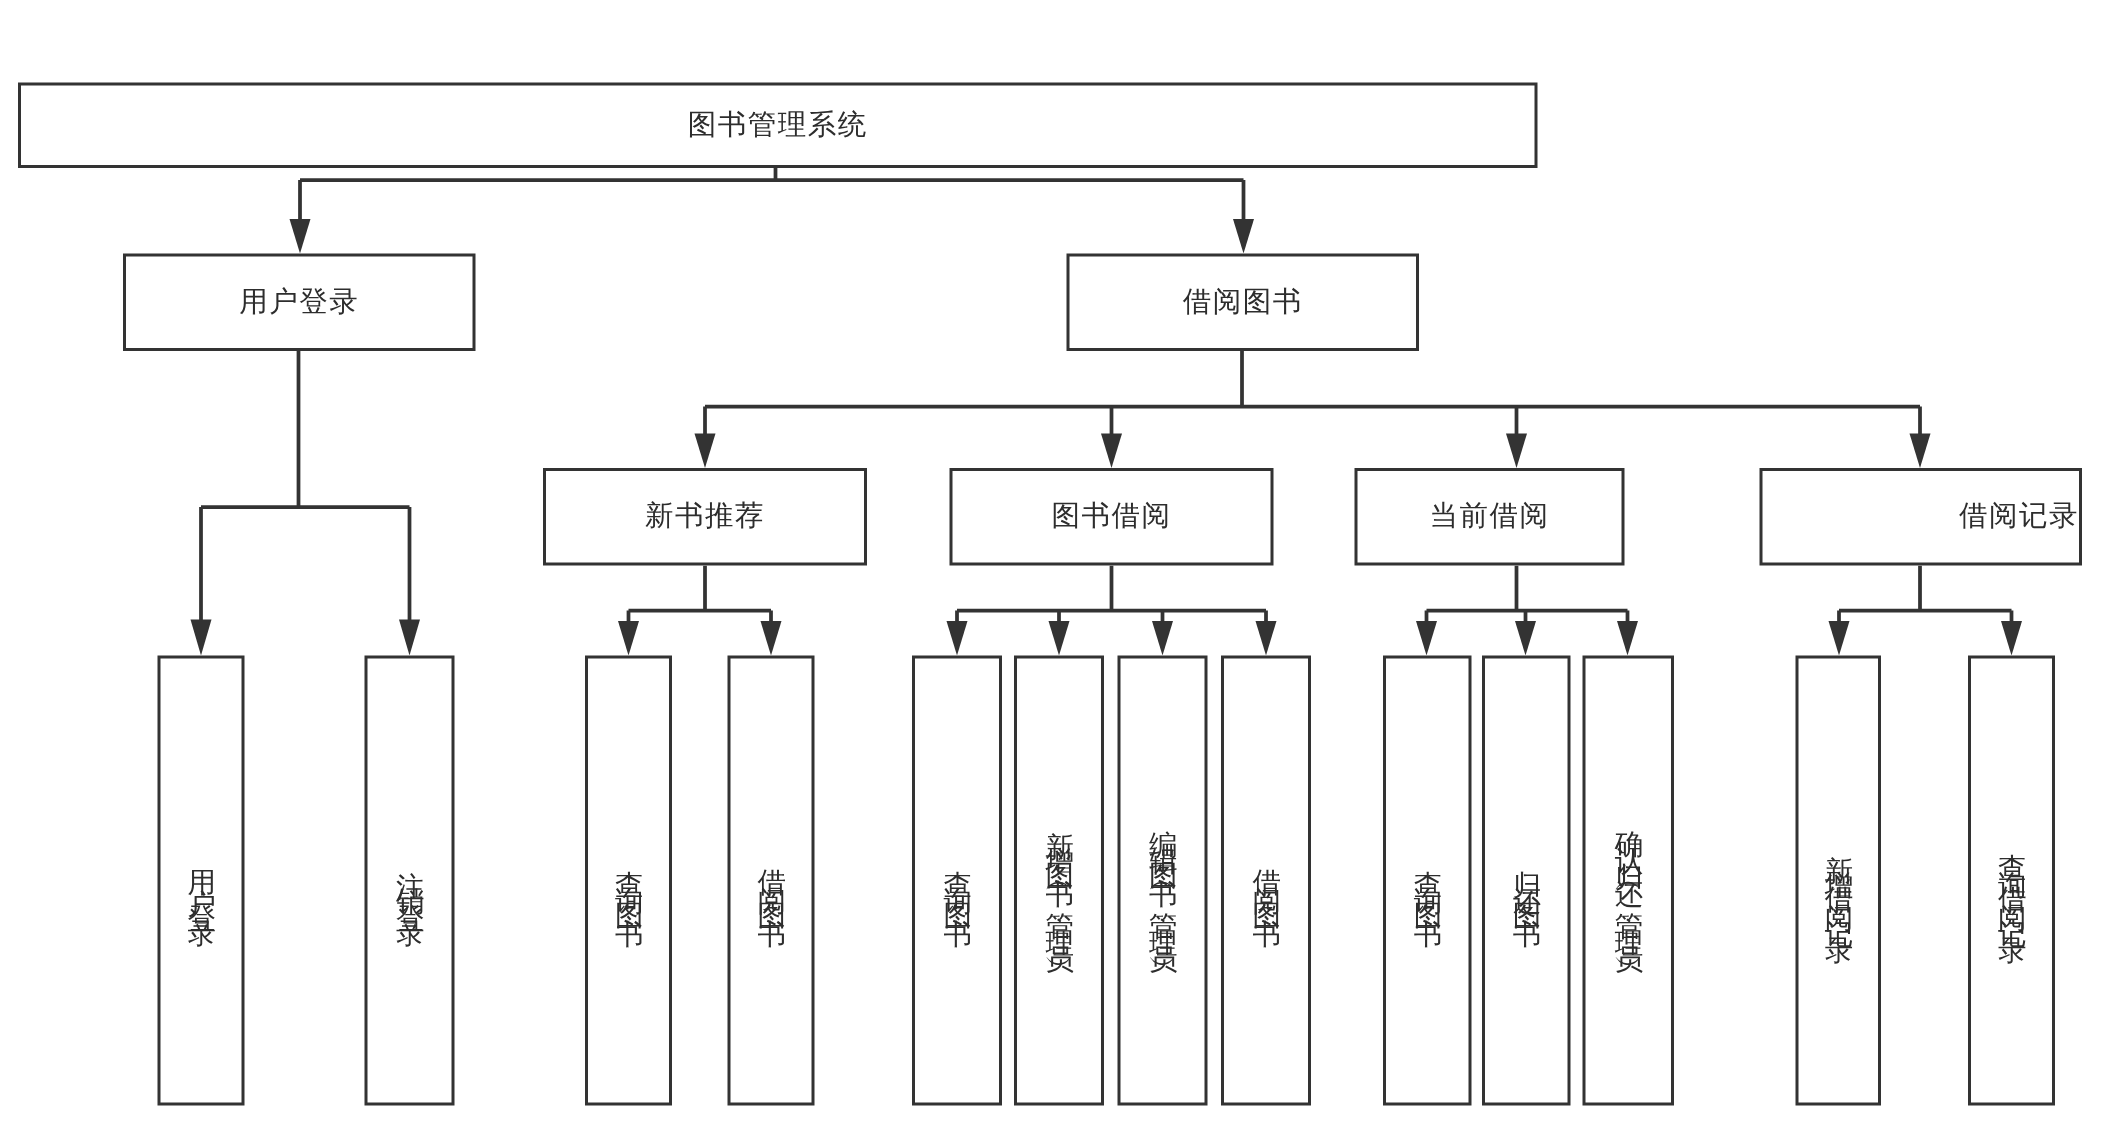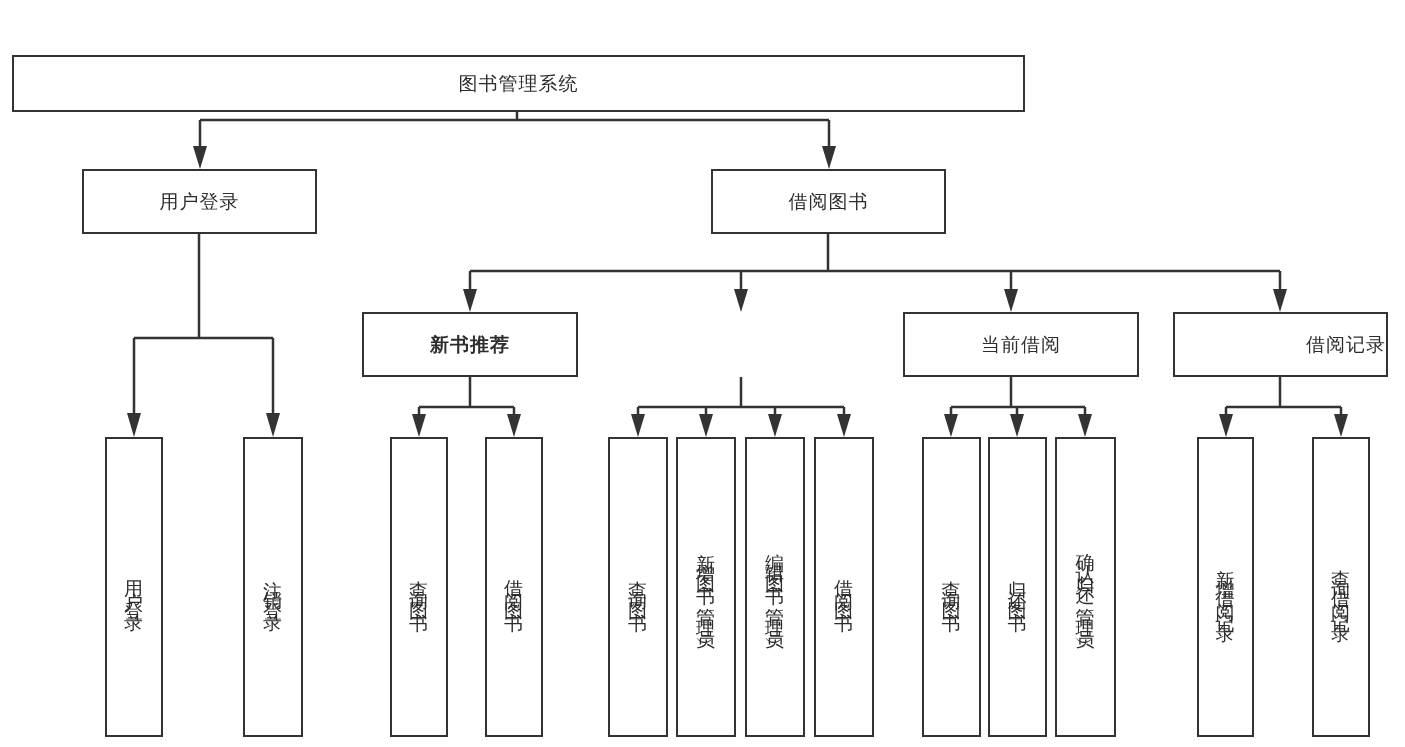--- a/index.html
+++ b/index.html
@@ -83,24 +83,27 @@
     <span>图书管理系统</span>
   </div>
 
   <div class="hbox" style="left:82px;top:169px;width:235px;height:65px;">
     <span>用户登录</span>
   </div>
   <div class="hbox" style="left:711px;top:169px;width:235px;height:65px;">
     <span>借阅图书</span>
   </div>
 
-  <div class="hbox" style="left:362px;top:312px;width:216px;height:65px;font-weight:bold;">
+  <div class="hbox" style="left:362px;top:312px;width:216px;height:65px;">
     <span>新书推荐</span>
   </div>
-  <div class="hbox" style="left:903px;top:312px;width:236px;height:65px;">
+  <div class="hbox" style="left:633px;top:312px;width:216px;height:65px;">
+    <span>图书借阅</span>
+  </div>
+  <div class="hbox" style="left:903px;top:312px;width:180px;height:65px;">
     <span>当前借阅</span>
   </div>
   <div class="hbox" style="left:1173px;top:312px;width:215px;height:65px;justify-content:flex-end;">
     <span>借阅记录</span>
   </div>
 
   <div class="vbox" style="left:105px;width:58px;">
     <span class="vtext">用户登录</span>
   </div>
   <div class="vbox" style="left:243px;width:60px;">

